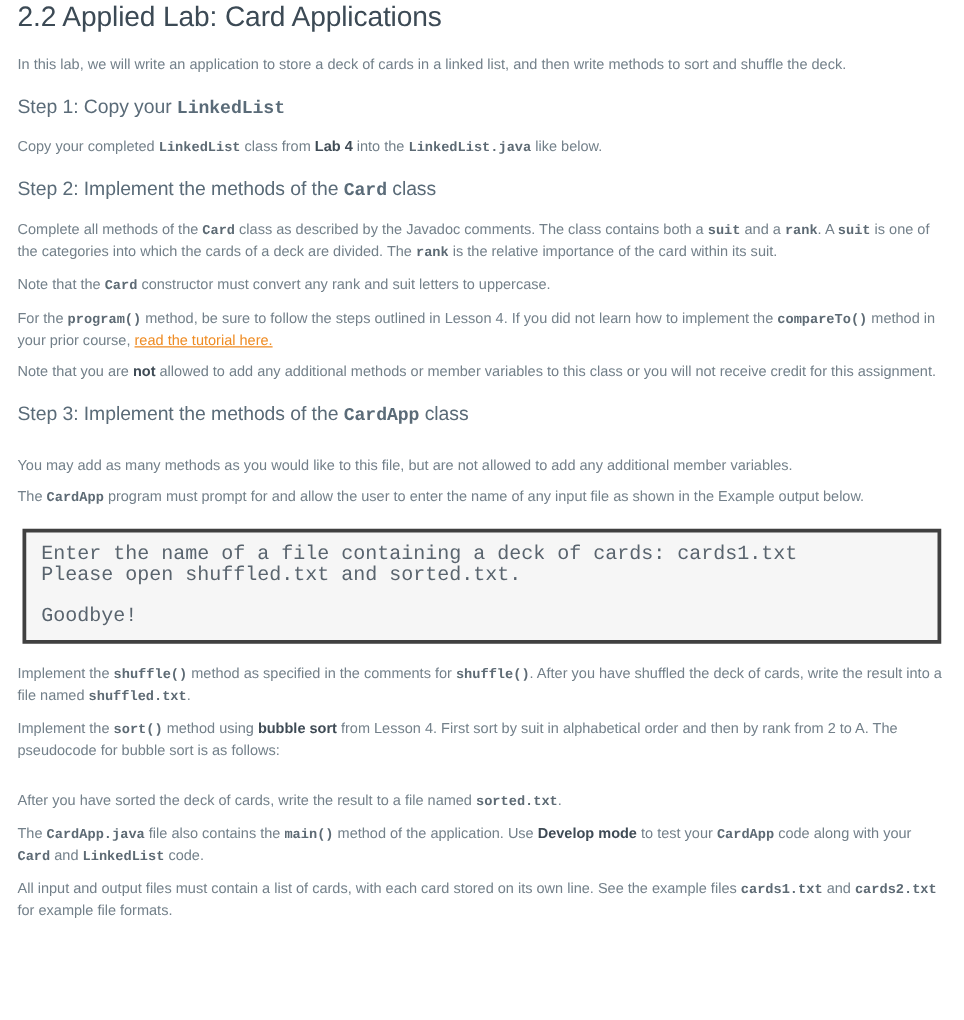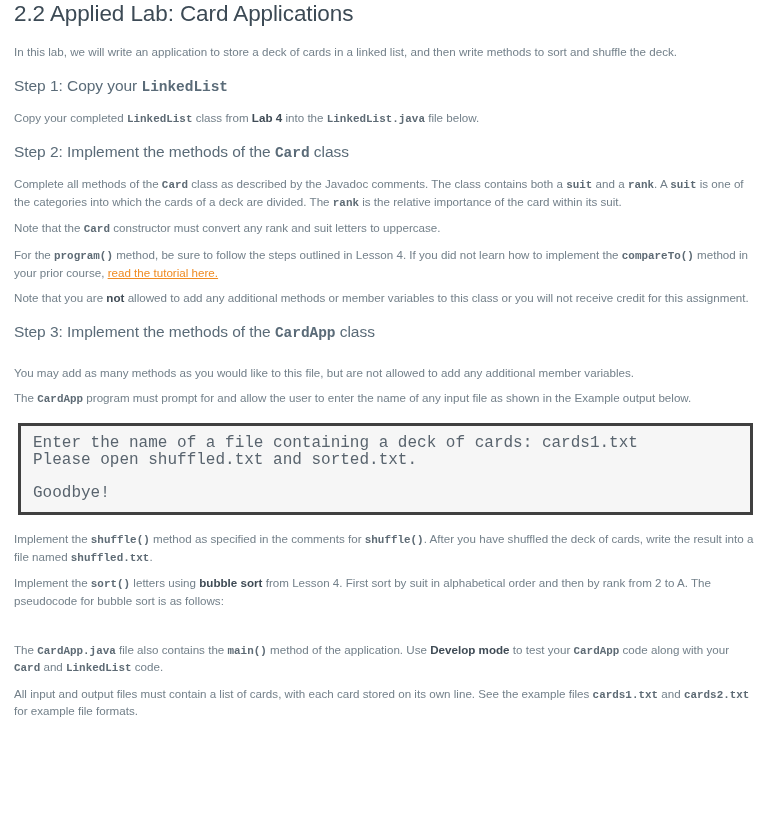--- a/index.html
+++ b/index.html
@@ -84,21 +84,21 @@
   <div class="gap-title"></div>
 
   <p class="body-text"><span>In this lab, we will write an application to store a deck of cards in a linked list, and then write methods to sort and shuffle the deck.</span></p>
 
   <div class="gap-h2"></div>
 
   <h2 class="step-heading"><span>Step 1: Copy your </span><code>LinkedList</code></h2>
 
   <div class="gap-h2-sm"></div>
 
-  <p class="body-text"><span>Copy your completed </span><code>LinkedList</code><span> class from </span><b>Lab 4</b><span> into the </span><code>LinkedList.java</code><span> file below.</span></p>
+  <p class="body-text"><span>Copy your completed </span><code>LinkedList</code><span> class from </span><b>Lab 4</b><span> into the </span><code>LinkedList.java</code><span> like below.</span></p>
 
   <div class="gap-h2"></div>
 
   <h2 class="step-heading"><span>Step 2: Implement the methods of the </span><code>Card</code><span> class</span></h2>
 
   <div class="gap-h2-sm"></div>
 
   <p class="body-text"><span>Complete all methods of the </span><code>Card</code><span> class as described by the Javadoc comments. The class contains both a </span><code>suit</code><span> and a </span><code>rank</code><span>. A </span><code>suit</code><span> is one of the categories into which the cards of a deck are divided. The </span><code>rank</code><span> is the relative importance of the card within its suit.</span></p>
 
   <div class="gap-p"></div>
@@ -134,27 +134,28 @@
 Please open shuffled.txt and sorted.txt.
 
 Goodbye!</pre>
 
   <div class="gap-after-pre"></div>
 
   <p class="body-text"><span>Implement the </span><code>shuffle()</code><span> method as specified in the comments for </span><code>shuffle()</code><span>. After you have shuffled the deck of cards, write the result into a file named </span><code>shuffled.txt</code><span>.</span></p>
 
   <div class="gap-p"></div>
 
-  <p class="body-text"><span>Implement the </span><code>sort()</code><span> letters using </span><b>bubble sort</b><span> from Lesson 4. First sort by suit in alphabetical order and then by rank from 2 to A. The pseudocode for bubble sort is as follows:</span></p>
+  <p class="body-text"><span>Implement the </span><code>sort()</code><span> method using </span><b>bubble sort</b><span> from Lesson 4. First sort by suit in alphabetical order and then by rank from 2 to A. The pseudocode for bubble sort is as follows:</span></p>
 
   <div class="gap-pre"></div>
 
 
   <div class="gap-after-pre"></div>
 
+  <p class="body-text"><span>After you have sorted the deck of cards, write the result to a file named </span><code>sorted.txt</code><span>.</span></p>
 
   <div class="gap-p"></div>
 
   <p class="body-text"><span>The </span><code>CardApp.java</code><span> file also contains the </span><code>main()</code><span> method of the application. Use </span><b>Develop mode</b><span> to test your </span><code>CardApp</code><span> code along with your </span><code>Card</code><span> and </span><code>LinkedList</code><span> code.</span></p>
 
   <div class="gap-p"></div>
 
   <p class="body-text"><span>All input and output files must contain a list of cards, with each card stored on its own line. See the example files </span><code>cards1.txt</code><span> and </span><code>cards2.txt</code><span> for example file formats.</span></p>
 
 </div>

